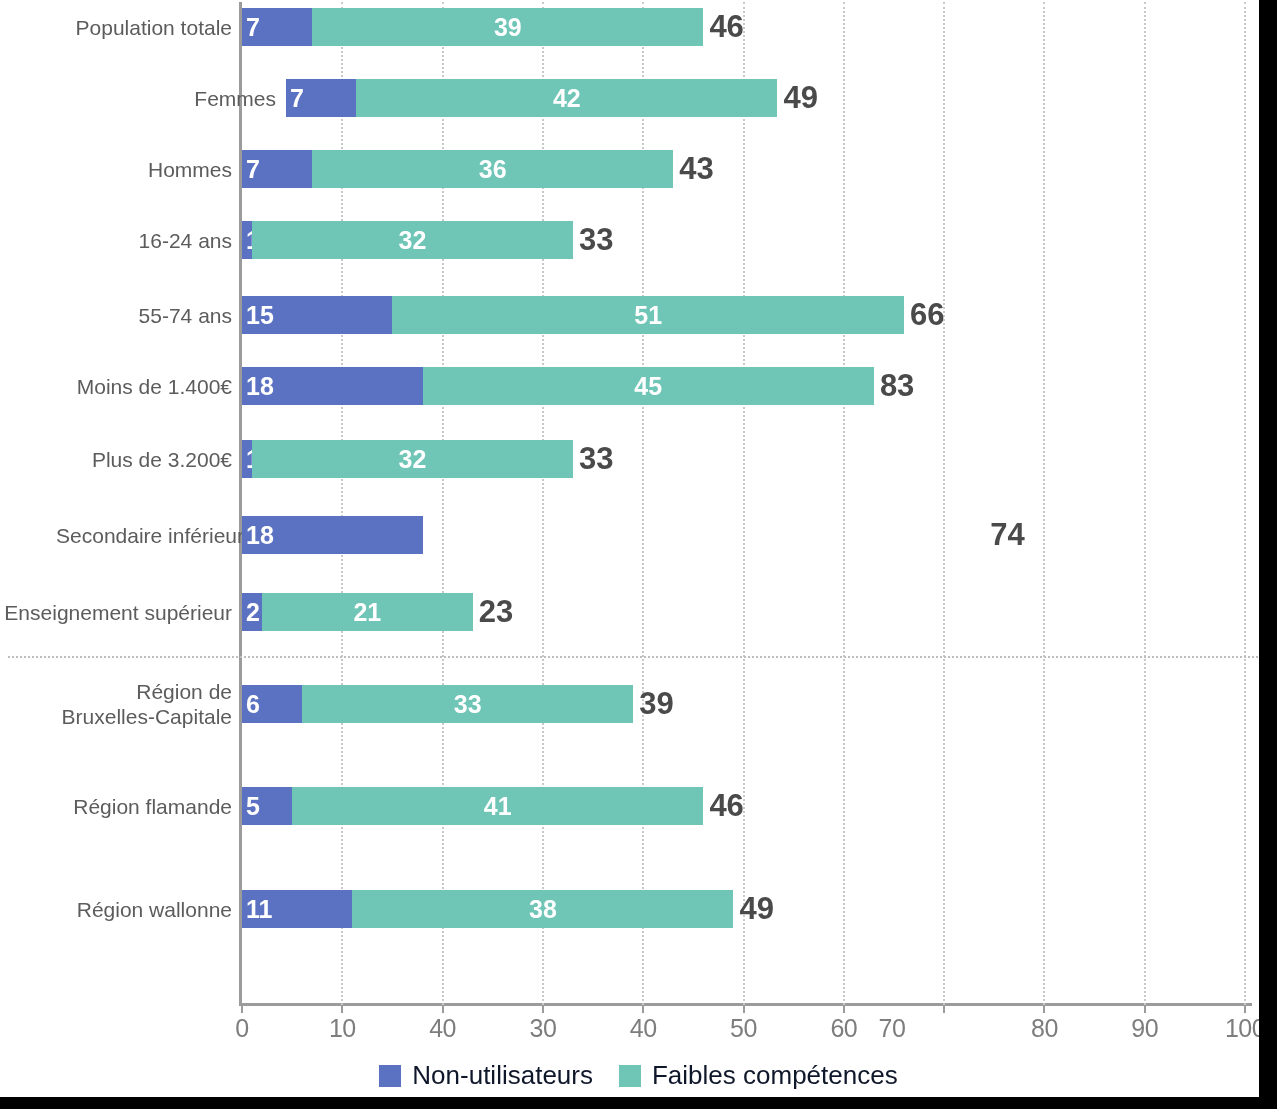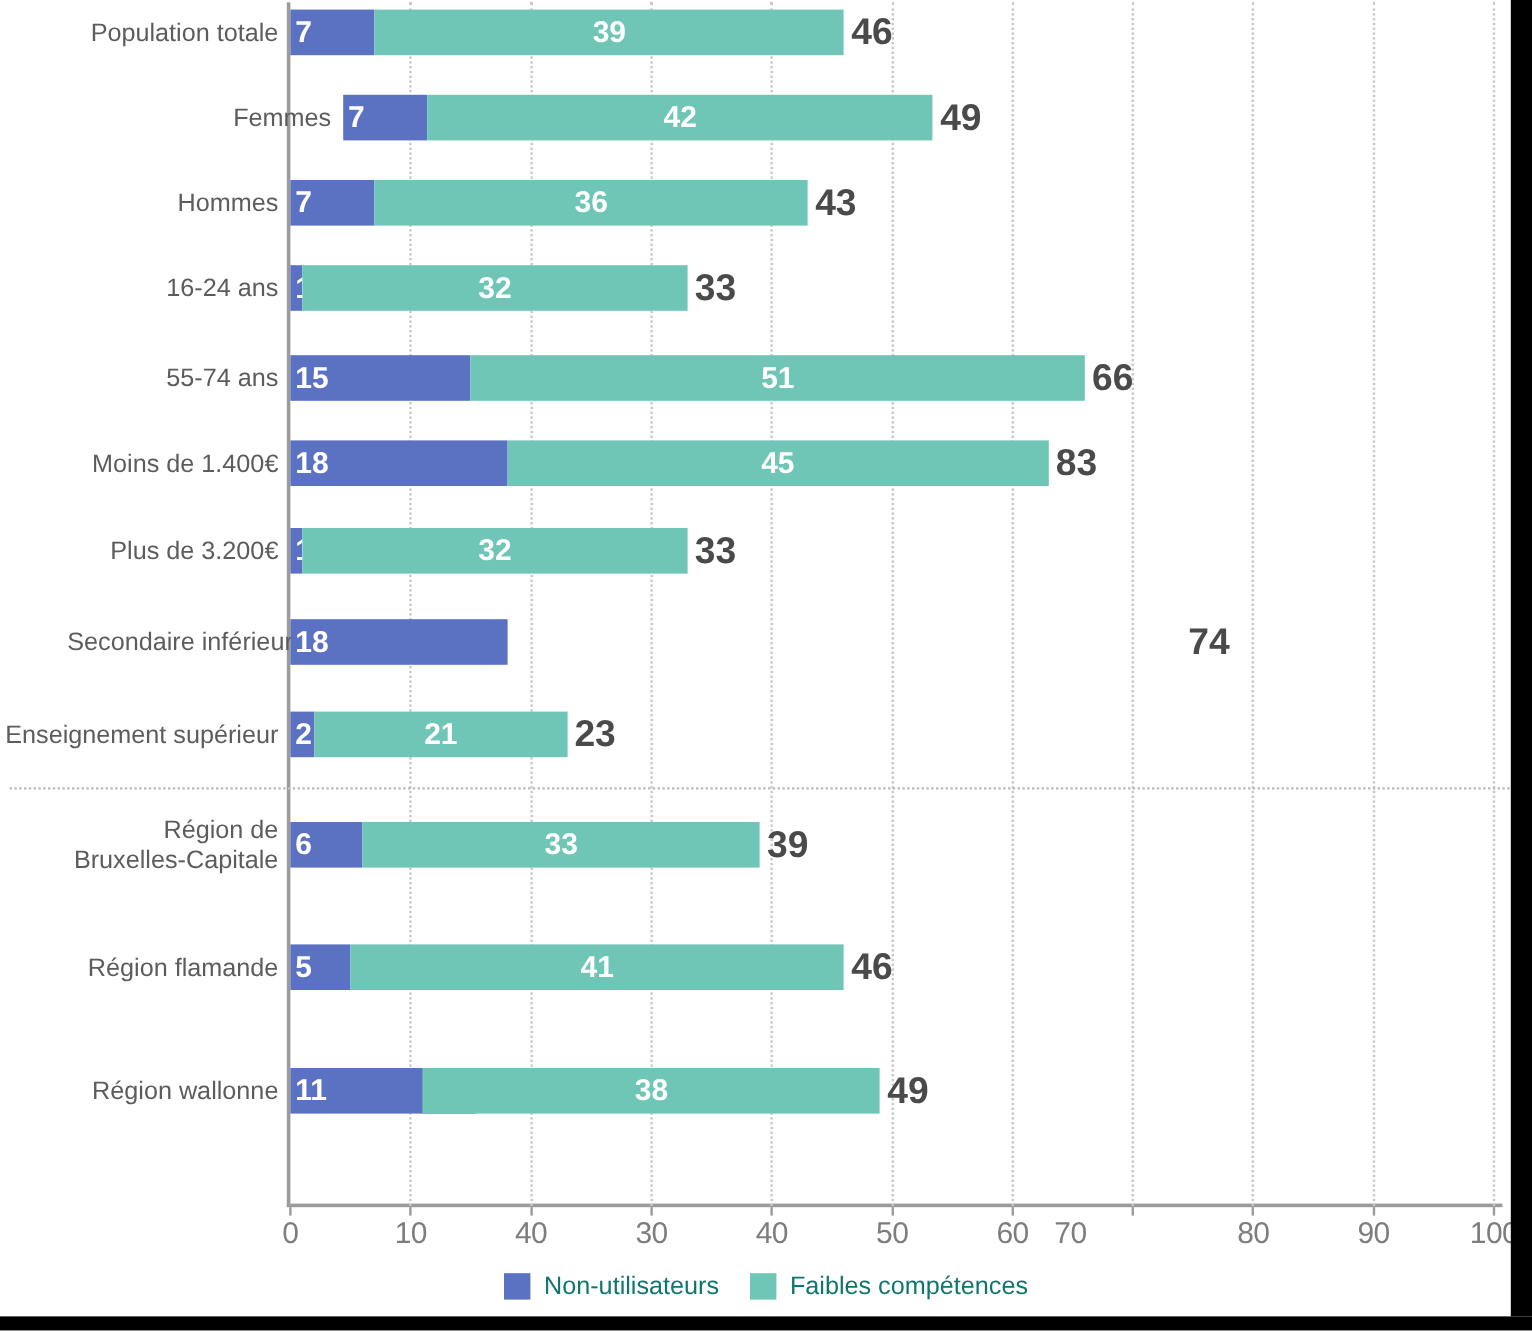--- a/index.html
+++ b/index.html
@@ -134,22 +134,22 @@
   .legend-item {
     display: flex;
     align-items: center;
     gap: 11px;
   }
   .legend-swatch {
     width: 22px;
     height: 22px;
   }
   .legend-text {
-    font-size: 21px;
-    color: #0f766e;
+    font-size: 26px;
+    color: #0f172a;
     white-space: nowrap;
   }
   .bottom-strip {
     position: absolute;
     left: 0;
     top: 1097px;
     width: 1277px;
     height: 12px;
     background: #000000;
   }

